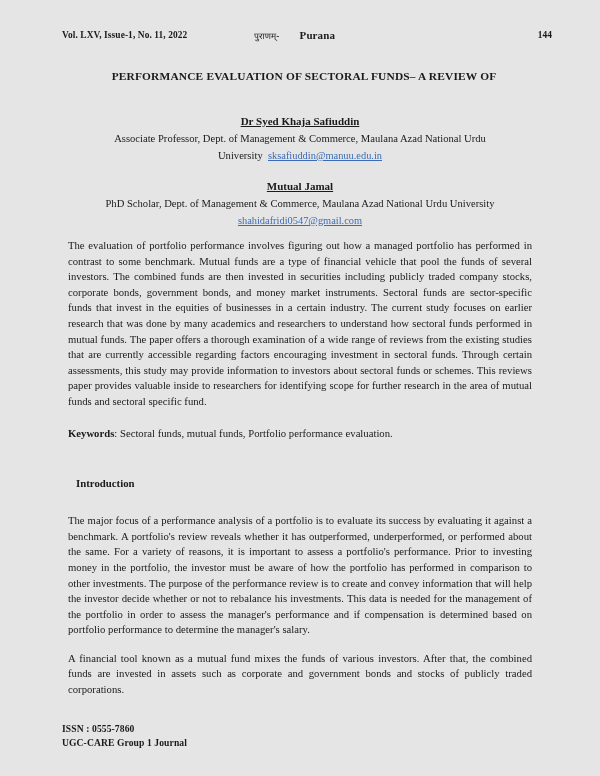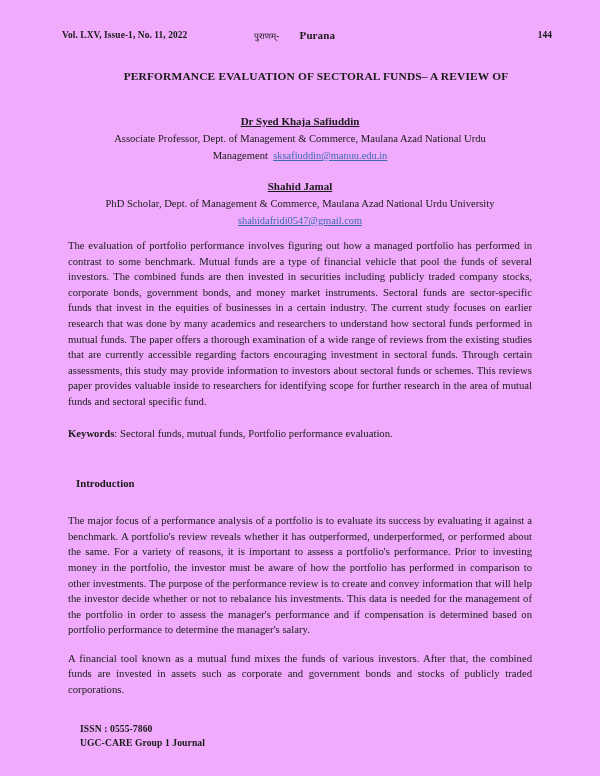--- a/index.html
+++ b/index.html
@@ -14,21 +14,21 @@
     color: #1a1a1a;
     overflow: hidden;
     position: relative;
   }
   .page {
     width: 600px;
     height: 776px;
     box-sizing: border-box;
     padding: 0;
     position: relative;
-    background: #f0abfc;
+    background: #e5e5e5;
   }
 
   
   .running-head {
     position: absolute;
     top: 30px;
     left: 62px;
     right: 48px;
     height: 16px;
     font-size: 9.4px;
@@ -68,21 +68,21 @@
     right: 0;
     top: 0;
     white-space: nowrap;
     text-align: right;
   }
 
   
   .title-block {
     position: absolute;
     top: 68px;
-    left: 86px;
+    left: 74px;
     width: 460px;
     text-align: center;
   }
   .title-line {
     font-size: 11.4px;
     font-weight: bold;
     letter-spacing: 0.015em;
     line-height: 17px;
   }
 
@@ -144,21 +144,21 @@
     line-height: 16px;
     margin: 8px;
   }
   .gap-intro { height: 26px; }
   .gap-after-intro-head { height: 14px; }
   .gap-para { height: 13px; }
 
   
   .footer {
     position: absolute;
-    left: 80px;
+    left: 62px;
     bottom: 26px;
     font-size: 9.6px;
     font-weight: bold;
     line-height: 14px;
     letter-spacing: 0.01em;
   }
 </style>
 </head>
 <body>
 
@@ -173,27 +173,27 @@
   </div>
 
   <div class="title-block">
     <div class="title-line">PERFORMANCE EVALUATION OF SECTORAL FUNDS– A REVIEW OF</div>
   </div>
 
   <div class="author-block first">
     <div class="author-name">Dr Syed Khaja Safiuddin</div>
     <div class="author-affil">Associate Professor, Dept. of Management &amp; Commerce, Maulana Azad National Urdu</div>
     <div class="author-affil">
-      <span>Management</span>&nbsp;
+      <span>University</span>&nbsp;
       <a class="email-link" href="#">sksafiuddin@manuu.edu.in</a>
     </div>
   </div>
 
   <div class="author-block second">
-    <div class="author-name">Shahid Jamal</div>
+    <div class="author-name">Mutual Jamal</div>
     <div class="author-affil">PhD Scholar, Dept. of Management &amp; Commerce, Maulana Azad National Urdu University</div>
     <div class="author-affil">
       <a class="email-link" href="#">shahidafridi0547@gmail.com</a>
     </div>
   </div>
 
   <div class="body-area">
 
     <p class="para">The evaluation of portfolio performance involves figuring out how a managed portfolio has performed in contrast to some benchmark. Mutual funds are a type of financial vehicle that pool the funds of several investors. The combined funds are then invested in securities including publicly traded company stocks, corporate bonds, government bonds, and money market instruments. Sectoral funds are sector-specific funds that invest in the equities of businesses in a certain industry. The current study focuses on earlier research that was done by many academics and researchers to understand how sectoral funds performed in mutual funds. The paper offers a thorough examination of a wide range of reviews from the existing studies that are currently accessible regarding factors encouraging investment in sectoral funds. Through certain assessments, this study may provide information to investors about sectoral funds or schemes. This reviews paper provides valuable inside to researchers for identifying scope for further research in the area of mutual funds and sectoral specific fund.</p>
 

